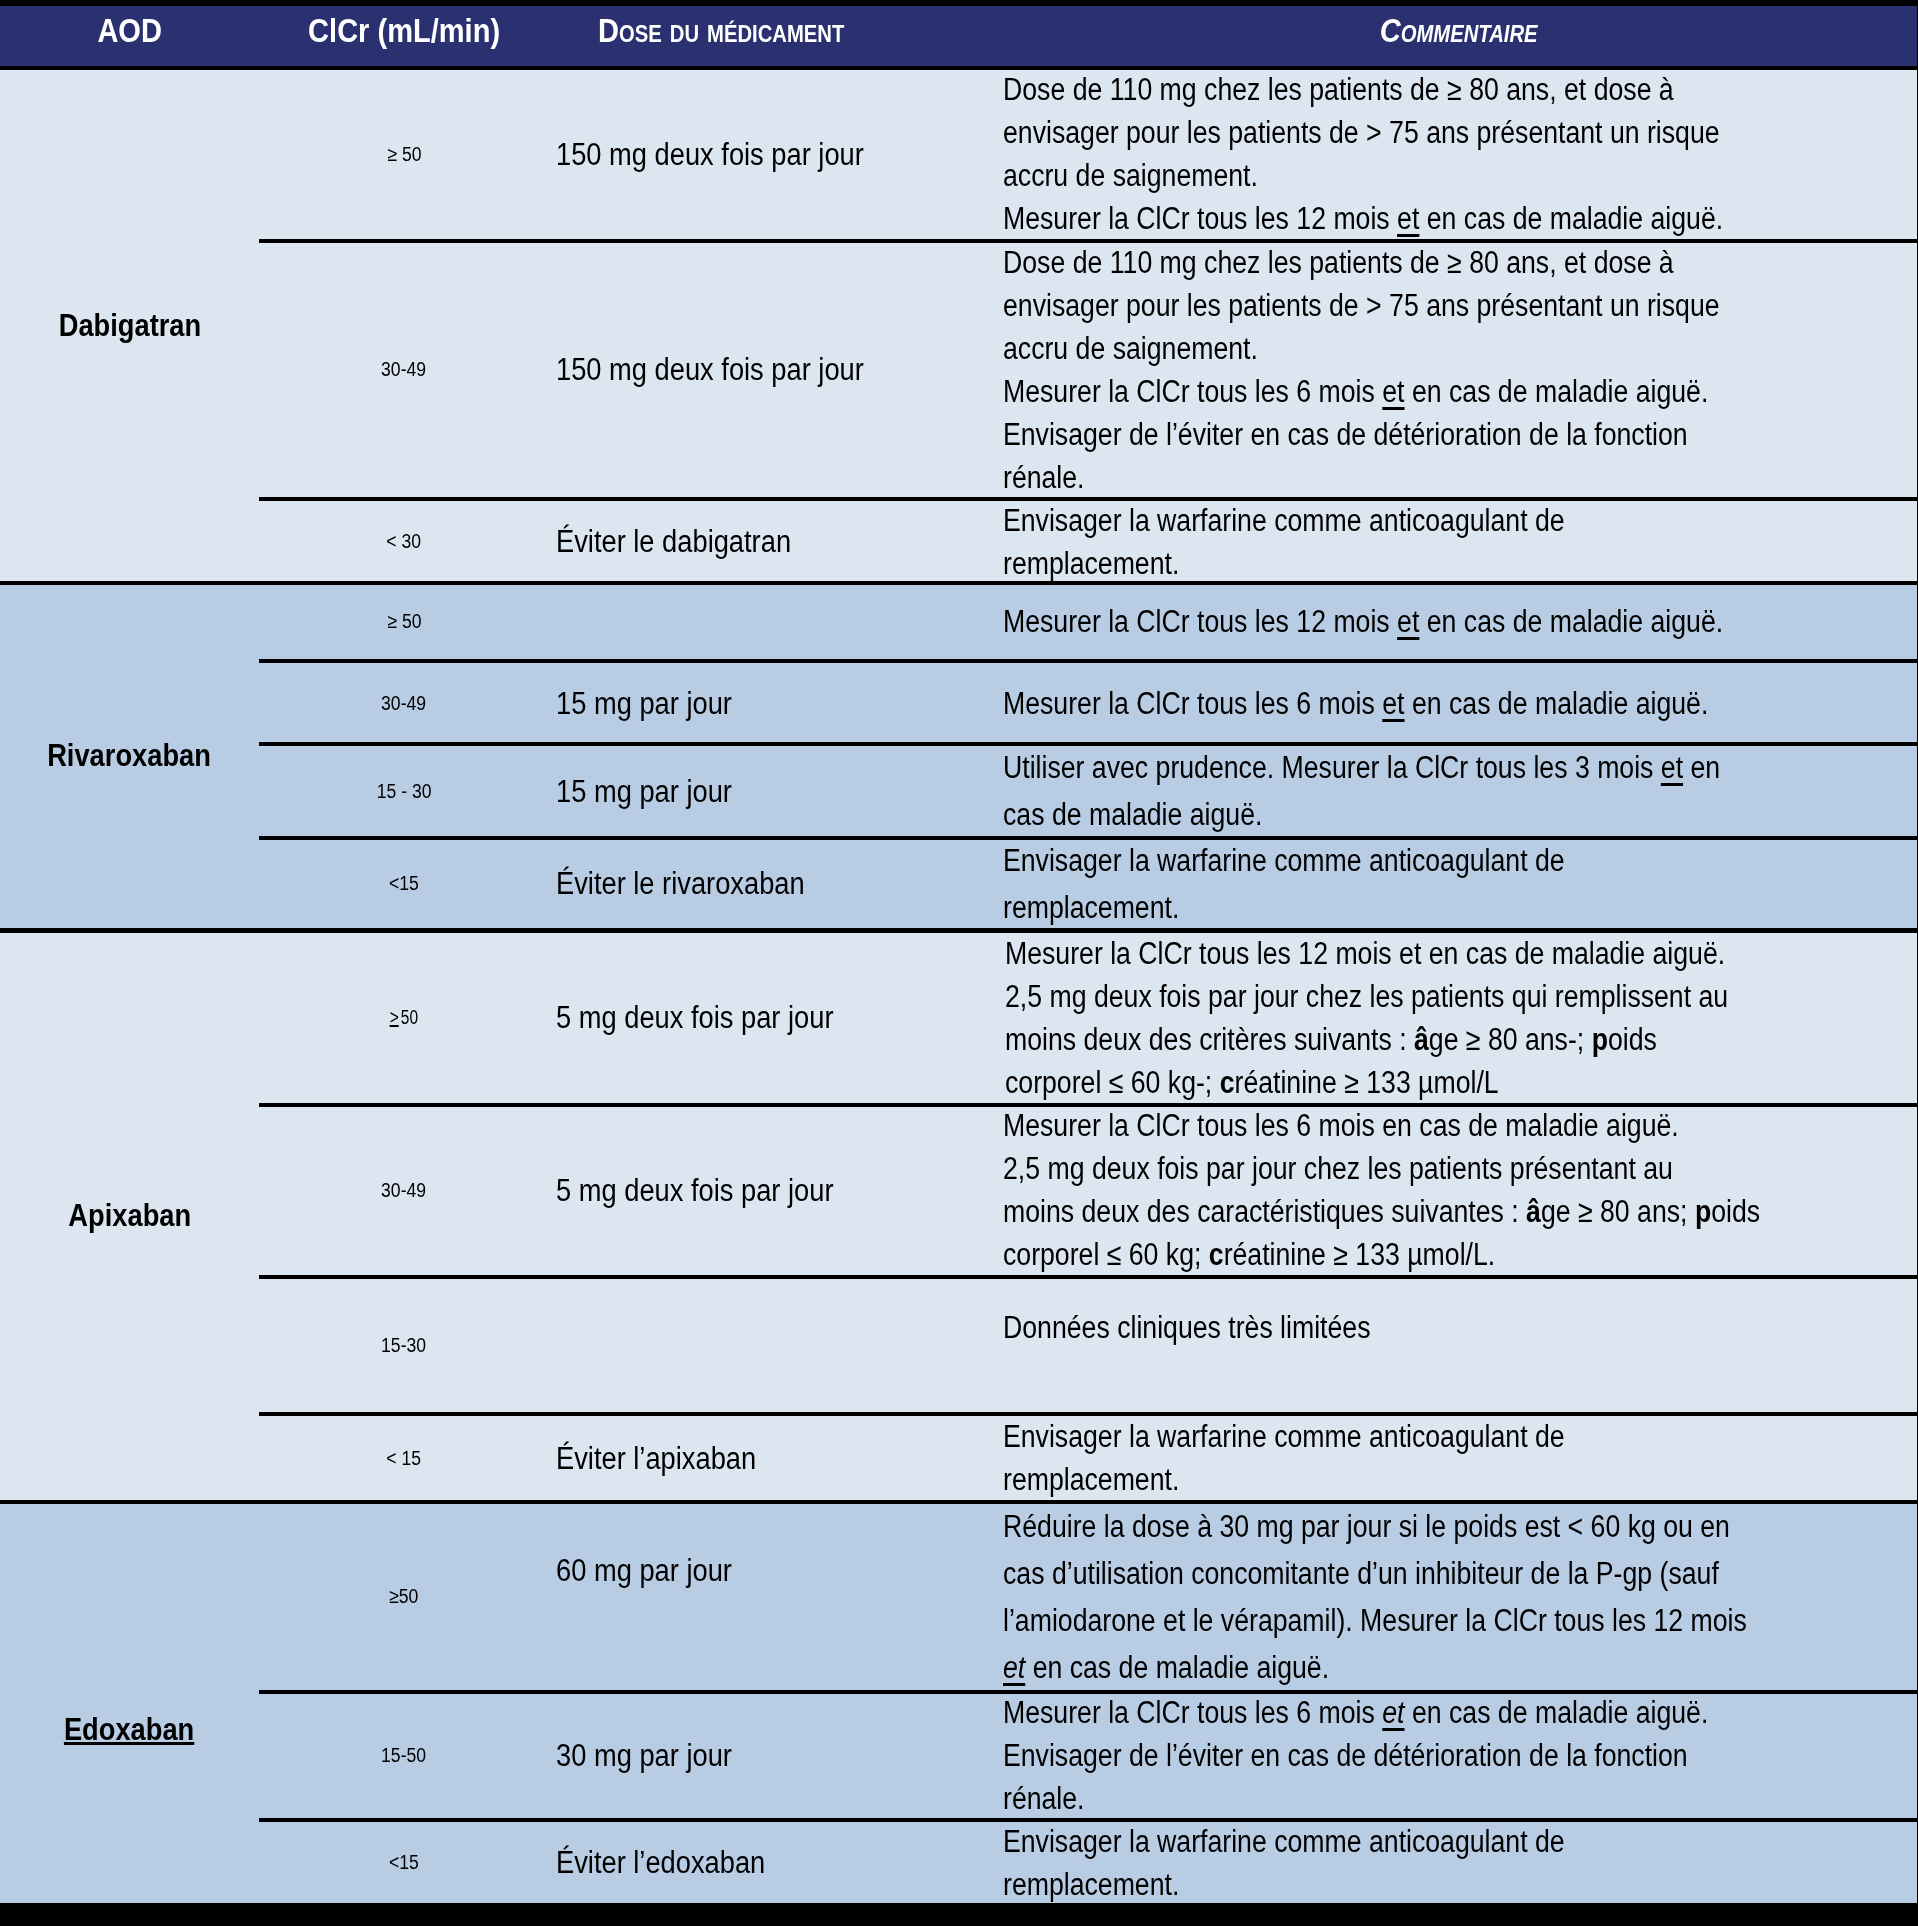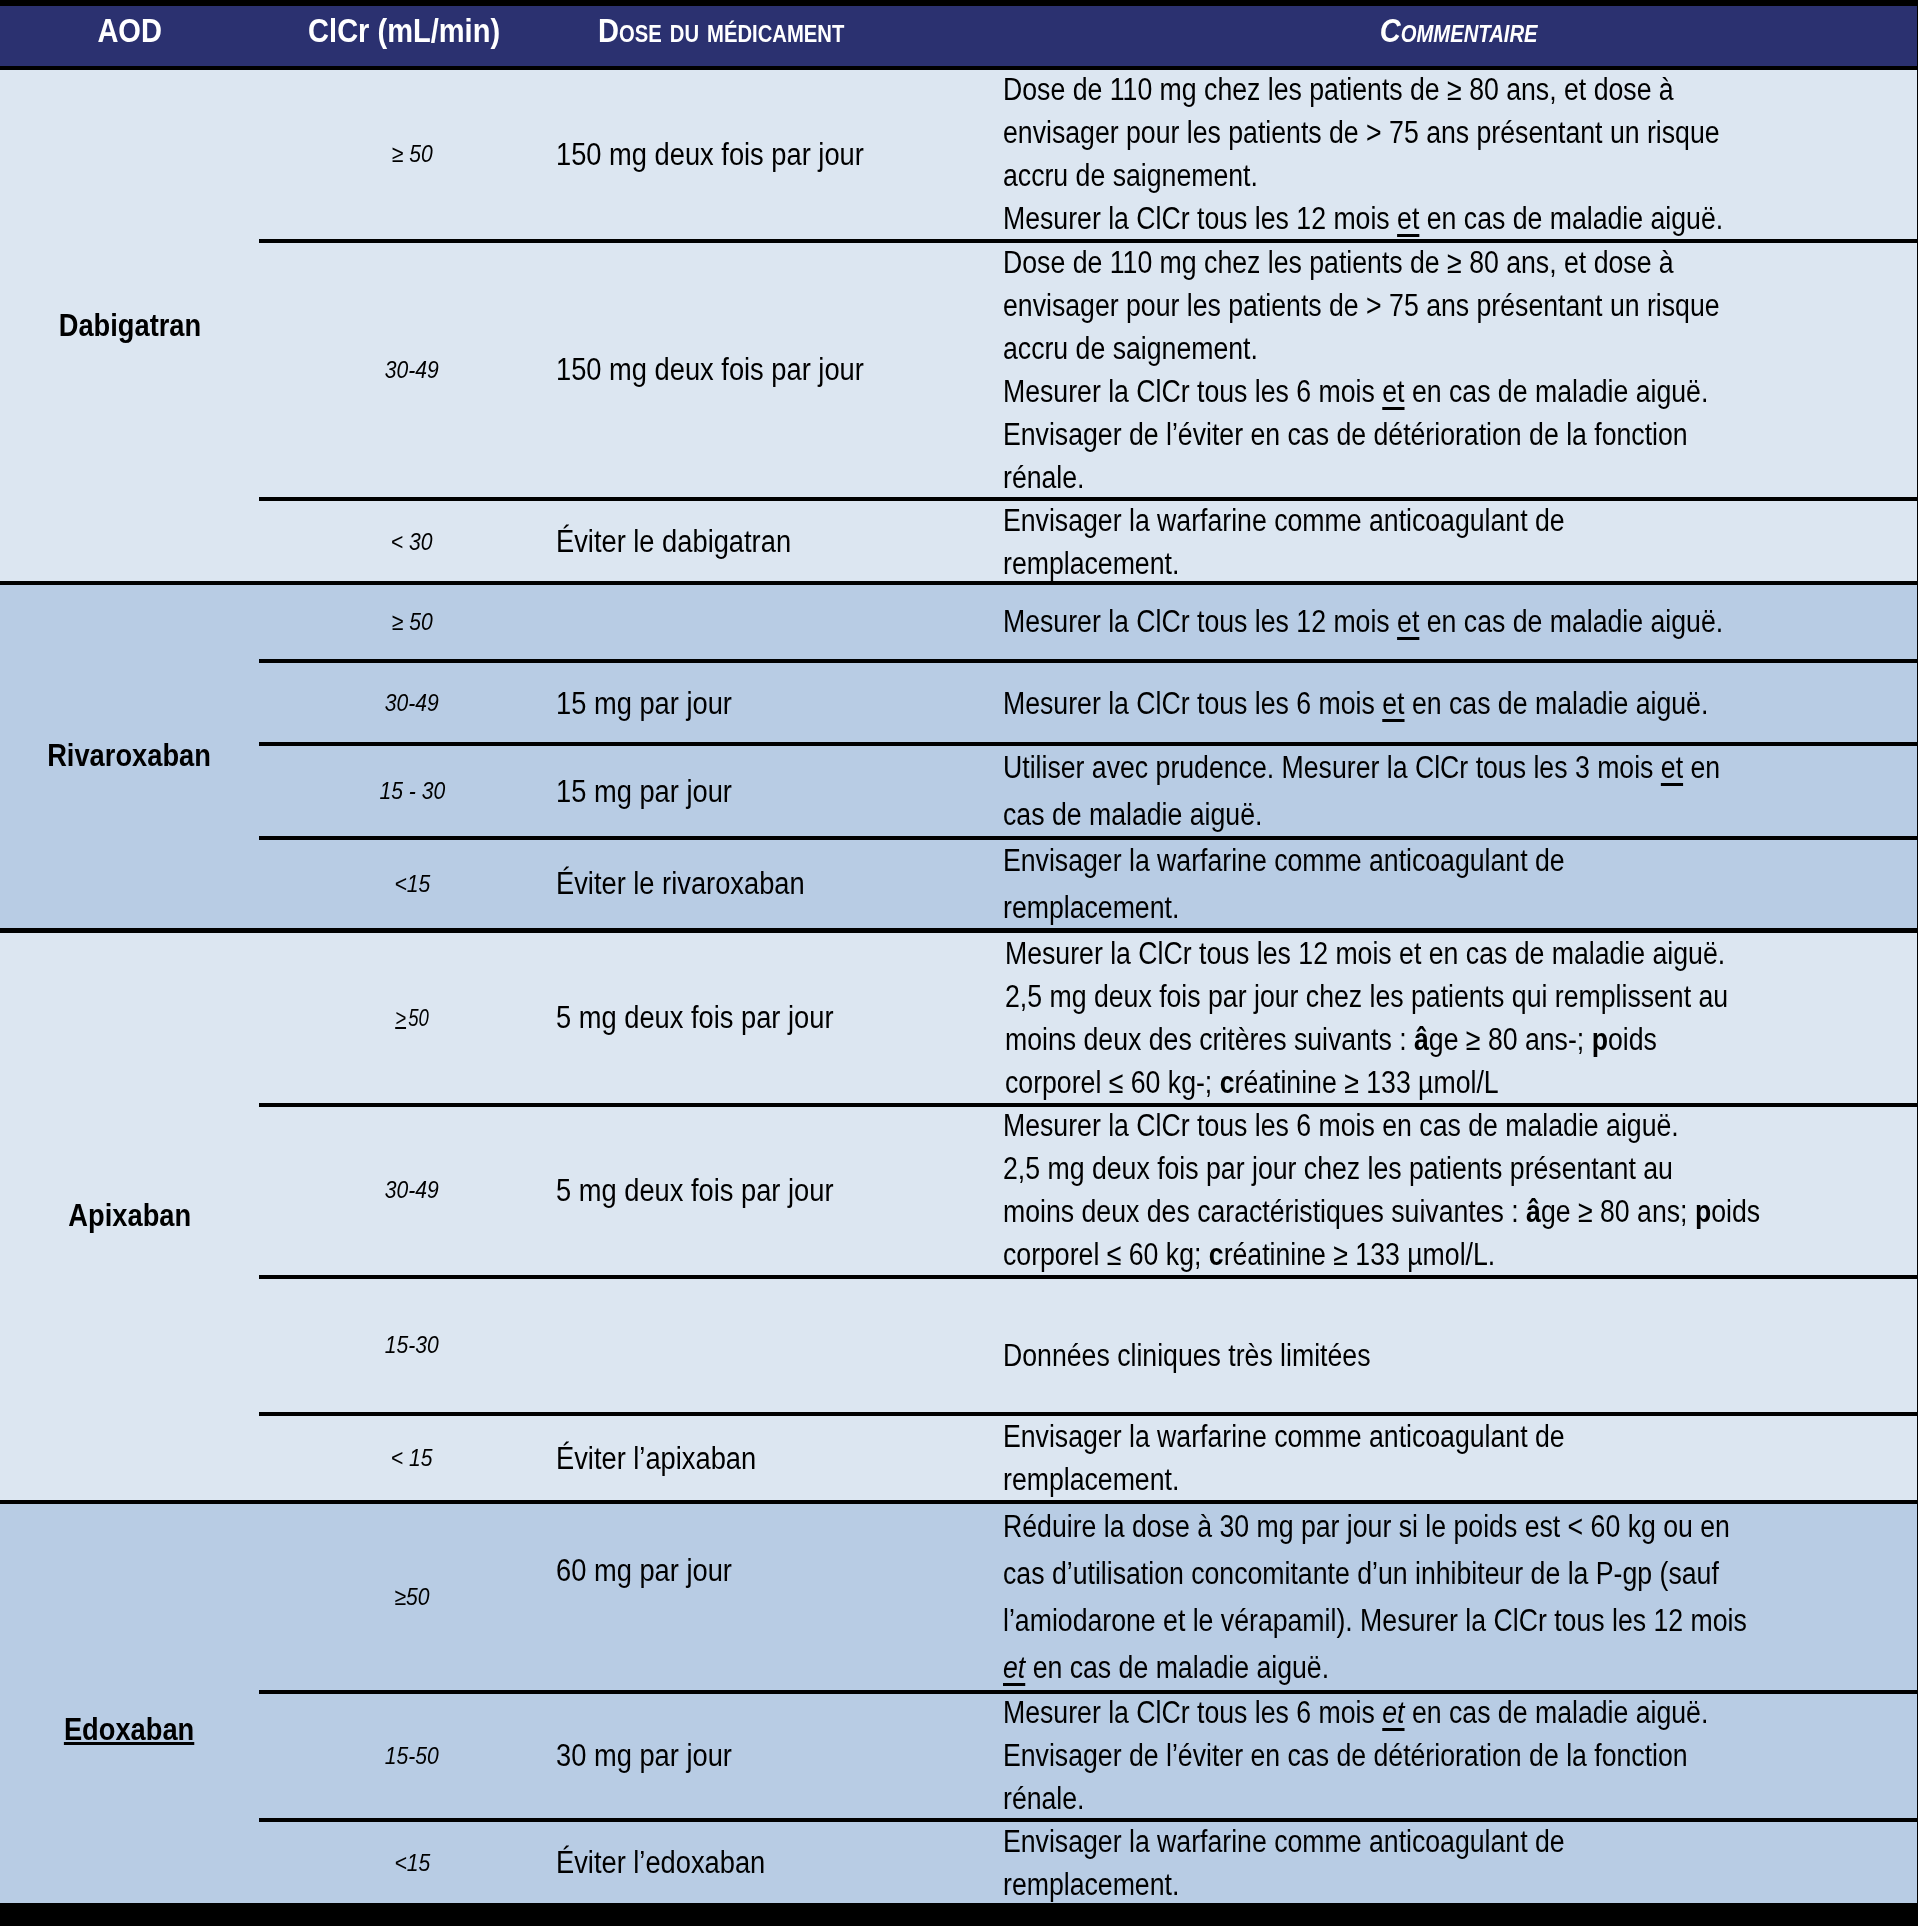--- a/index.html
+++ b/index.html
@@ -12,30 +12,30 @@
   .hcell .sq { display: inline-block; transform: scaleX(0.88); }
   .hcell .sc { font-variant: small-caps; }
   .hline { position: absolute; height: 4.5px; background: #000; }
   .group { position: absolute; left: 0; width: 1917px; }
   .g-light { background: #DCE6F1; }
   .g-dark { background: #B8CCE4; }
   .drug { position: absolute; left: 0; width: 259px; display: flex; align-items: center; justify-content: center;
           font-weight: bold; font-size: 31px; white-space: nowrap; }
   .drug span { display: inline-block; transform: scaleX(0.88); }
   .row { position: absolute; left: 259px; width: 1658px; }
-  .clcr { position: absolute; left: 8px; width: 290px; height: 100%; display: flex; align-items: center; justify-content: center;
-          font-size: 24px; white-space: nowrap; font-style: italic; }
+  .clcr { position: absolute; left: 0; width: 290px; height: 100%; display: flex; align-items: center; justify-content: center;
+          font-size: 20px; white-space: nowrap; }
   .clcr span { display: inline-block; transform: scaleX(0.88); }
   .dose { position: absolute; left: 297px; width: 446px; height: 100%; display: flex; flex-direction: column; justify-content: center;
           font-size: 31px; white-space: nowrap; }
   .dose .ln { display: block; transform: scaleX(0.88); transform-origin: left center; line-height: 47px; height: 47px; }
   .comment { position: absolute; left: 744px; width: 914px; height: 100%; display: flex; flex-direction: column; justify-content: center;
              font-size: 31px; white-space: nowrap; }
   .comment .ln { display: block; transform: scaleX(0.86); transform-origin: left center; line-height: 43px; height: 43px; }
-  .comment.top { justify-content: flex-start; padding-top: 4.5px; margin-top: 28px; }
+  .comment.top { justify-content: flex-start; padding-top: 4.5px; }
   u { text-decoration-thickness: 2.8px; text-underline-offset: 4.5px; }
   .ul-ge { text-decoration: underline; text-decoration-thickness: 2.2px; }
 </style>
 </head>
 <body>
 
 <div id="table">
 
   <div class="header">
     <div class="hcell" style="left:0;width:259px;">

